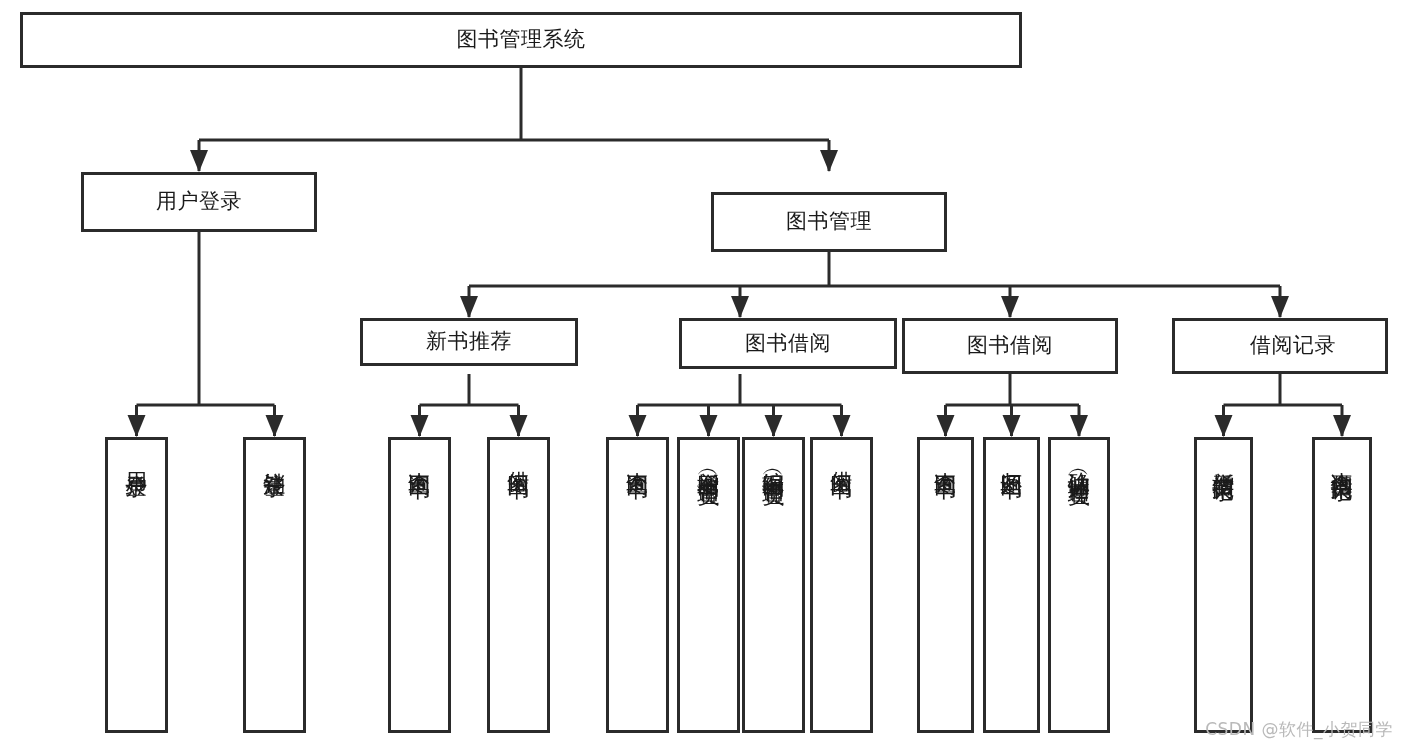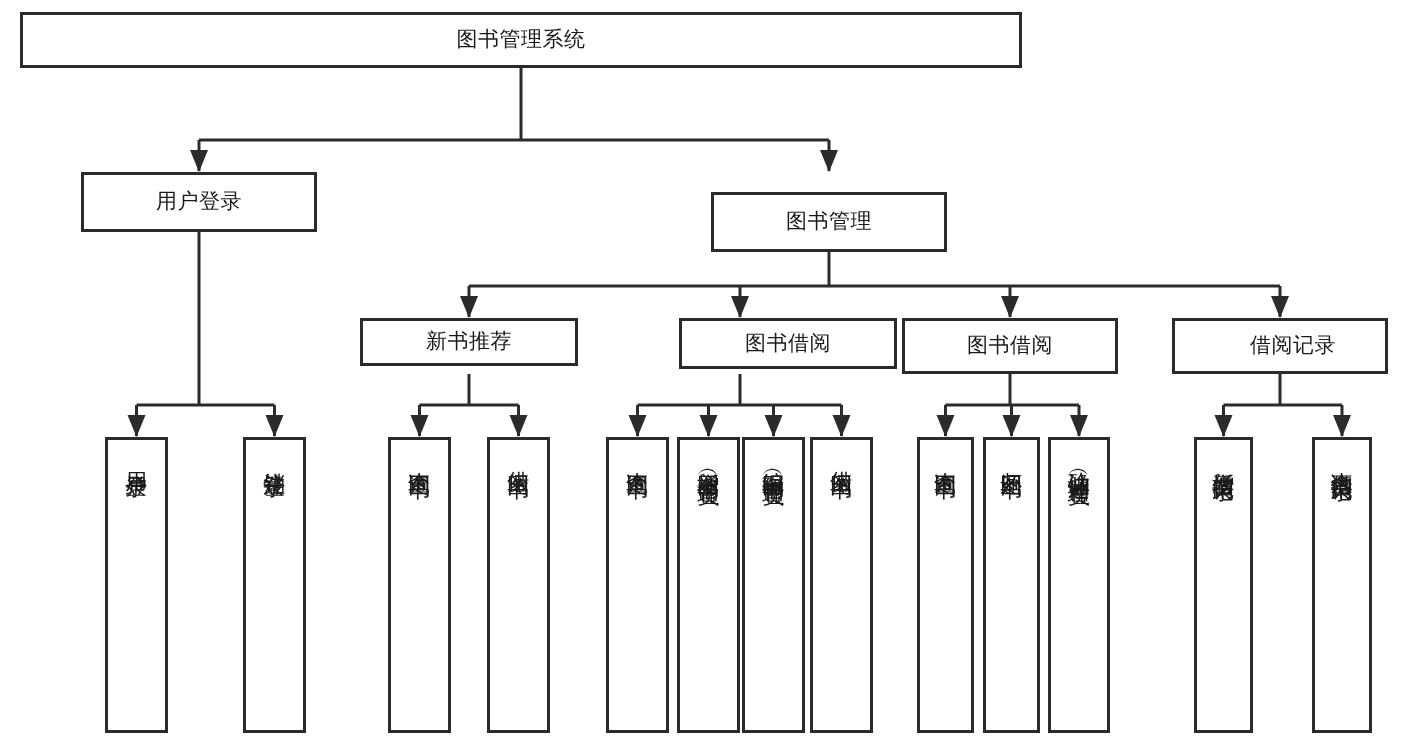--- a/index.html
+++ b/index.html
@@ -190,13 +190,14 @@
       <div class="node-box vertical" style="left: 1048px; top: 437px; width: 62px; height: 296px;">
         <span class="node-label">确认归还（管理员）</span>
       </div>
       <div class="node-box vertical" style="left: 1194px; top: 437px; width: 59px; height: 296px;">
         <span class="node-label">新增借阅记录</span>
       </div>
       <div class="node-box vertical" style="left: 1312px; top: 437px; width: 60px; height: 296px;">
         <span class="node-label">查询借阅记录</span>
       </div>
     </div>
+  <div id="watermark">CSDN @软件_小贺同学</div>
 </div>
 
 </body></html>

